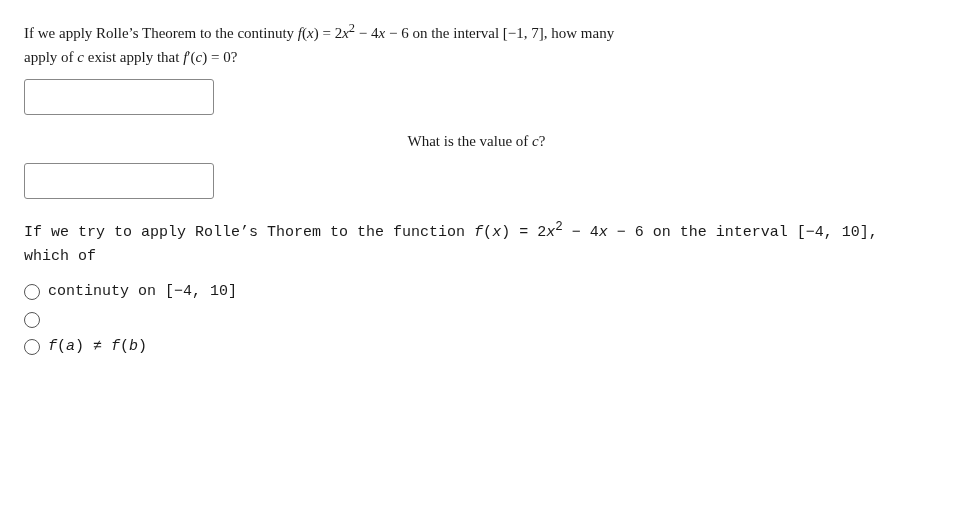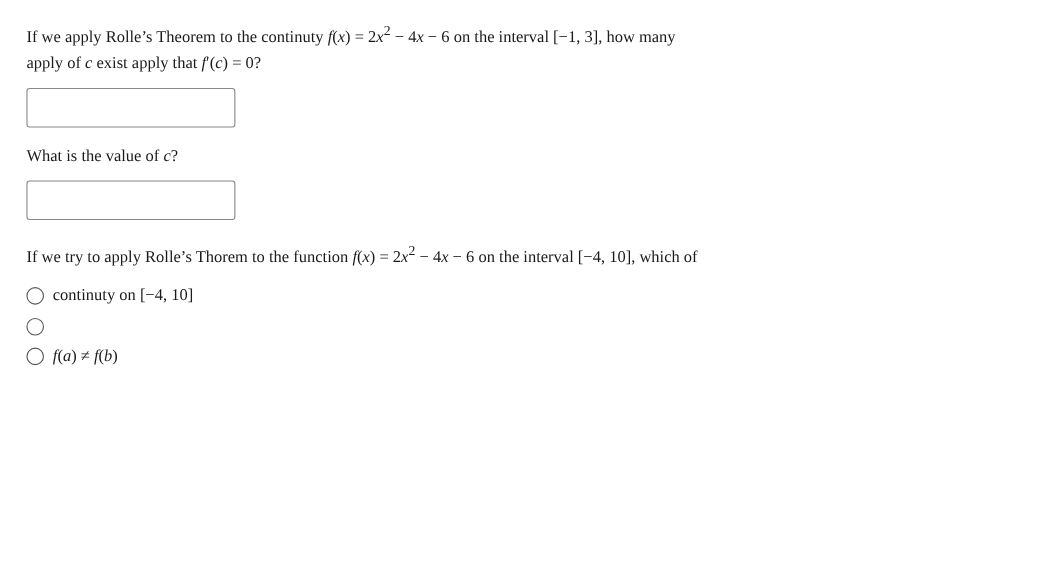--- a/index.html
+++ b/index.html
@@ -35,20 +35,21 @@
       border-radius: 3px;
       background: #fff;
       margin-bottom: 6px;
     }
 
     .sub-question {
       margin-top: 14px;
       margin-bottom: 10px;
       font-size: 15px;
       line-height: 1.6;
+      text-align: center;
     }
 
     .radio-group {
       margin-top: 12px;
       display: flex;
       flex-direction: column;
       gap: 8px;
     }
 
     .radio-option {
@@ -65,35 +66,36 @@
       height: 16px;
       border: 1.5px solid #555;
       border-radius: 50%;
       display: inline-block;
       flex-shrink: 0;
       background: #fff;
     }
 
     .section-divider {
       margin: 18px 0 14px 0;
+      font-family: Liberation Mono, monospace;
     }
 
     .second-question-text {
       line-height: 1.6;
       margin-bottom: 12px;
     }
   </style>
 </head>
 <body>
 
 <div class="question-block">
   <div class="question-text">
     <span>If we apply Rolle’s Theorem to the continuty</span>
     <span> <i>f</i>(<i>x</i>) = 2<i>x</i><sup>2</sup> − 4<i>x</i> − 6 </span>
-    <span>on the interval [−1, 3], how many</span>
+    <span>on the interval [−1, 7], how many</span>
     <br>
     <span>apply of</span>
     <span> <i>c</i> </span>
     <span>exist apply that</span>
     <span> <i>f</i>′(<i>c</i>) = 0?</span>
   </div>
 
   <input class="answer-input" type="text" placeholder="" style="">
 
   <div class="sub-question">

